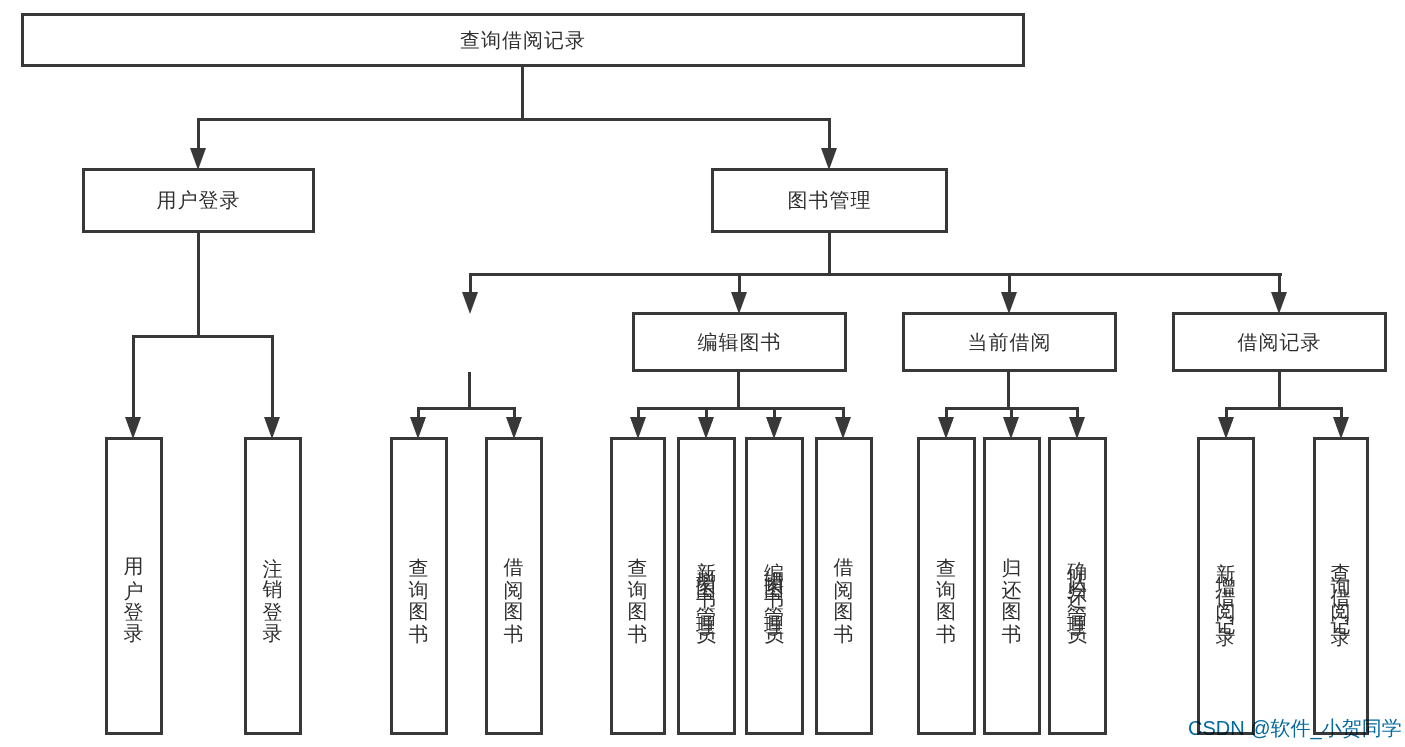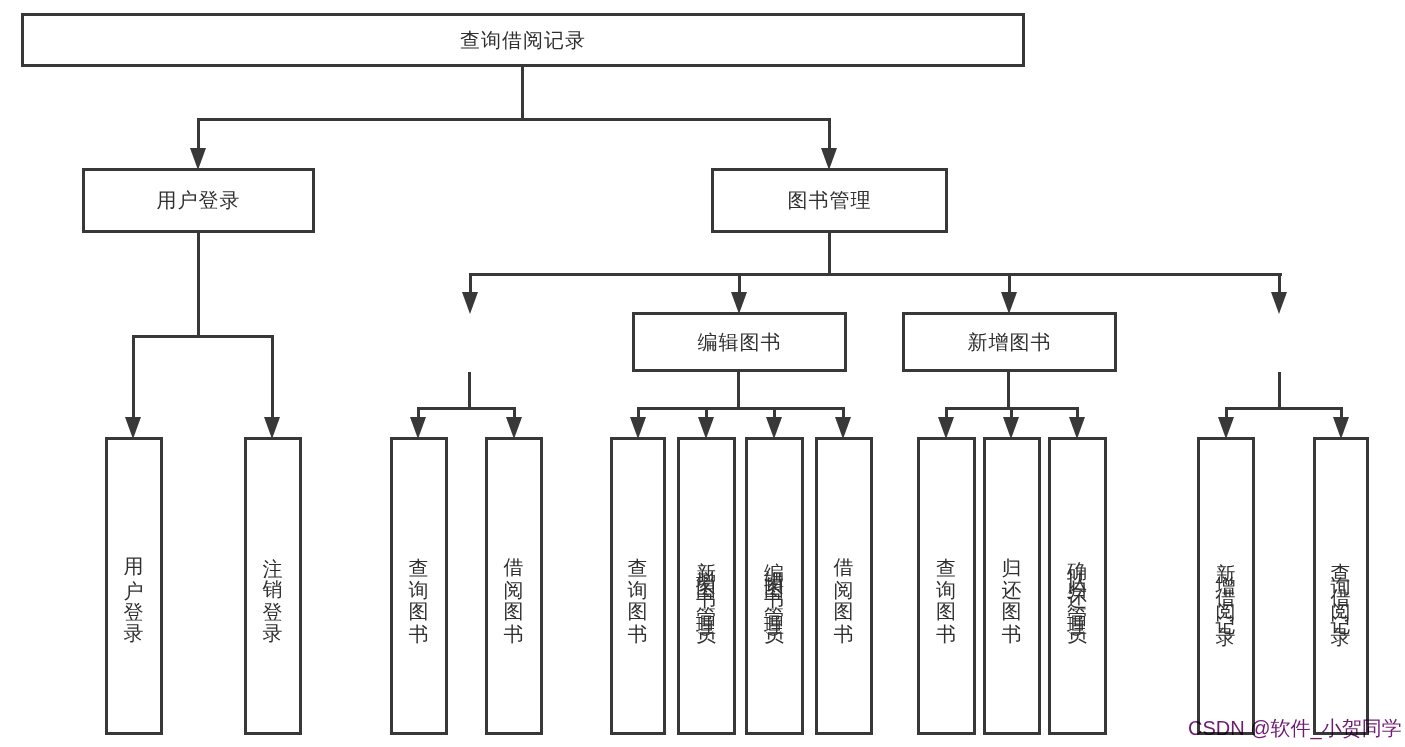--- a/index.html
+++ b/index.html
@@ -42,21 +42,21 @@
     position:absolute;width:0;height:0;
     border-left:8px solid transparent;
     border-right:8px solid transparent;
     border-top:22px solid #383838;
   }
   .watermark{
     position:absolute;
     left:1188px;top:716px;
     font-size:20px;
     line-height:24px;
-    color:#701a75;
+    color:#0369a1;
     mix-blend-mode:multiply;
     white-space:nowrap;
     z-index:5;
   }
 </style>
 </head>
 <body>
 
 <div class="canvas">
 
@@ -127,21 +127,24 @@
     <span class="hlabel">用户登录</span>
   </div>
   <div class="node" style="left:711px;top:168px;width:237px;height:65px">
     <span class="hlabel">图书管理</span>
   </div>
 
   <div class="node" style="left:632px;top:312px;width:215px;height:60px">
     <span class="hlabel">编辑图书</span>
   </div>
   <div class="node" style="left:902px;top:312px;width:215px;height:60px">
-    <span class="hlabel">新增图书</span>
+    <span class="hlabel">当前借阅</span>
+  </div>
+  <div class="node" style="left:1172px;top:312px;width:215px;height:60px">
+    <span class="hlabel">借阅记录</span>
   </div>
 
   <div class="node leaf" style="left:105px;top:437px;width:58px;height:298px">
     <span class="vlabel sp4">用户登录</span>
   </div>
   <div class="node leaf" style="left:244px;top:437px;width:58px;height:298px">
     <span class="vlabel sp4">注销登录</span>
   </div>
 
   <div class="node leaf" style="left:390px;top:437px;width:58px;height:298px">

